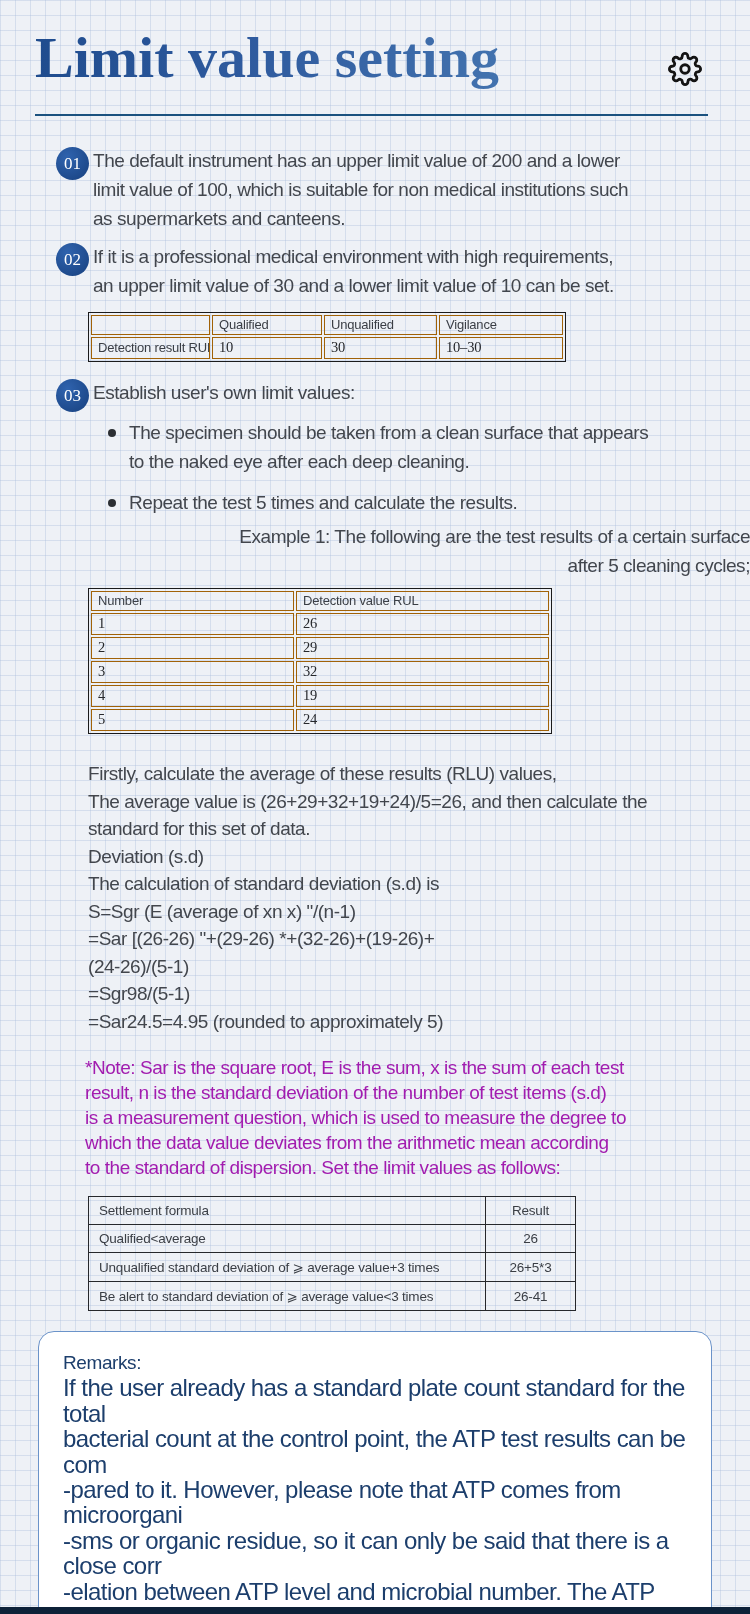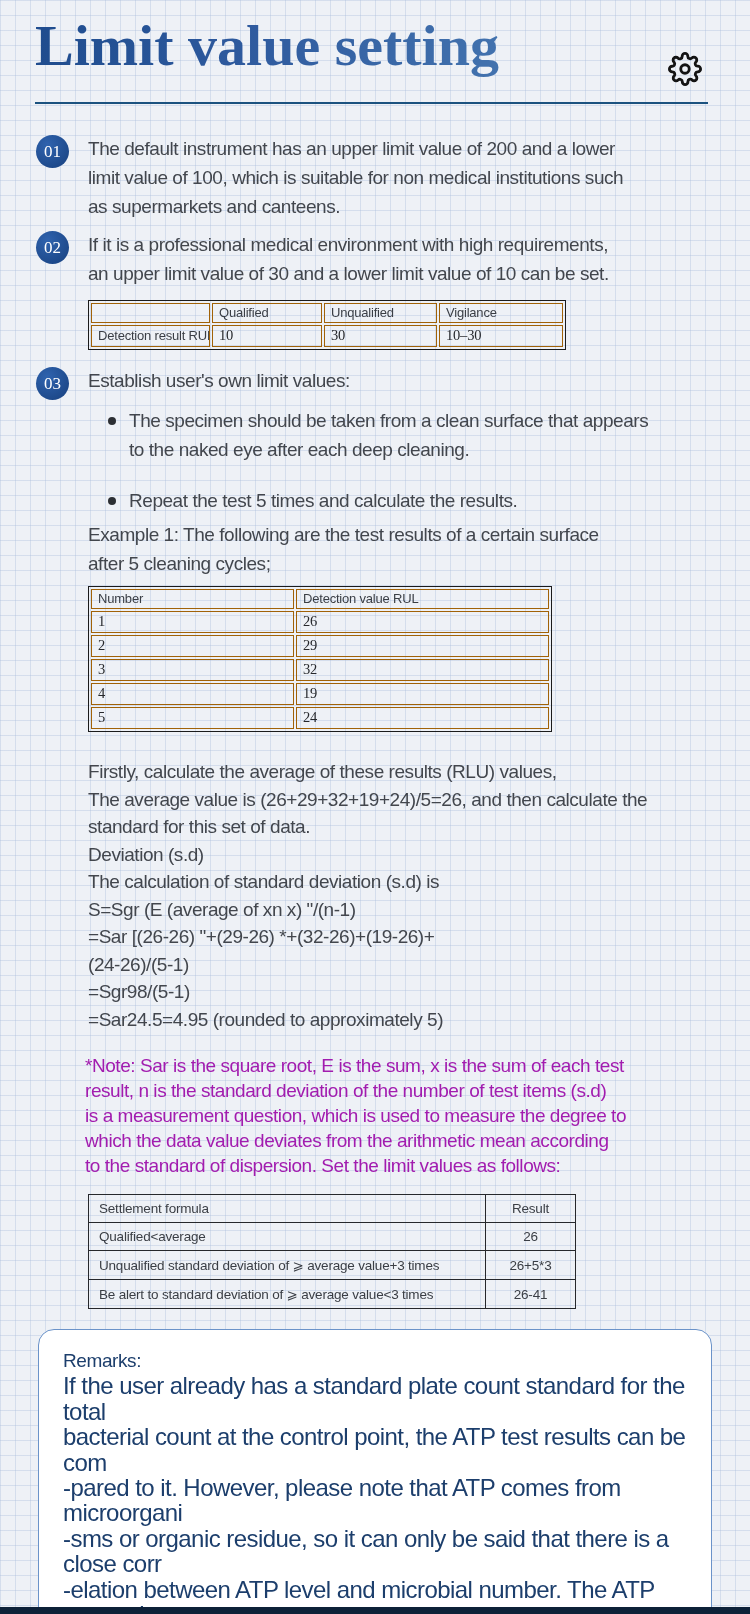--- a/index.html
+++ b/index.html
@@ -12,21 +12,21 @@
     background-color: #eef1f6;
     background-image:
       linear-gradient(to right, rgba(173,191,221,0.38) 1px, transparent 1px),
       linear-gradient(to bottom, rgba(173,191,221,0.38) 1px, transparent 1px);
     background-size: 15px 15px;
     font-family: "Liberation Sans", sans-serif;
     color: #42464d;
   }
 
   
-  .header { padding: 15px 0 0 35px; position: relative; }
+  .header { padding: 27px 0 0 35px; position: relative; }
   .page-title {
     font-family: "Liberation Serif", "DejaVu Serif", serif;
     font-weight: bold;
     font-size: 58px;
     line-height: 62px;
     letter-spacing: 0px;
     color: #2e5a9e;
     background: linear-gradient(90deg, #1f4c8e 0%, #2e5a9e 45%, #4272ae 100%);
     -webkit-background-clip: text;
     background-clip: text;
@@ -39,53 +39,53 @@
     background: transparent; border: none; cursor: pointer; padding: 0;
   }
   .gear-btn svg { width: 34px; height: 34px; display: block; }
   .divider {
     margin: 25px 42px 0 35px;
     border-top: 2px solid #1b527f;
     height: 0;
   }
 
   
-  .section { display: flex; align-items: flex-start; padding-left: 36px; }
+  .section { display: flex; align-items: flex-start; padding-left: 56px; }
   .sec-1 { margin-top: 30px; }
   .sec-2 { margin-top: 9px; }
   .sec-3 { margin-top: 16px; }
   .badge {
     flex: 0 0 auto;
     width: 33px; height: 33px;
     border-radius: 50%;
     background: radial-gradient(circle at 35% 30%, #2f63ae, #17407e);
     color: #ffffff;
     font-family: "Liberation Serif", "DejaVu Serif", serif;
     font-size: 17px;
     display: flex; align-items: center; justify-content: center;
     margin-top: 1px;
   }
   .para {
-    margin-left: 19px;
+    margin-left: 4px;
     font-size: 19px;
     letter-spacing: -0.45px;
     line-height: 29px;
     white-space: pre-line;
     color: #42464d;
   }
   .bullets { margin: 6px 0 0 108px; }
   .bullet-row { display: flex; align-items: flex-start; }
-  .bullet-row + .bullet-row { margin-top: 22px; }
+  .bullet-row + .bullet-row { margin-top: 12px; }
   .bullet-dot {
     flex: 0 0 auto;
     width: 8px; height: 8px; border-radius: 50%;
     background: #2c2f33; margin: 11px 0 0 0;
   }
   .bullet-text { margin-left: 13px; }
-  .example { margin: 5px 0 0 88px; }
+  .example { margin: 5px 0 0 88px; text-align: right; }
 
   
   table { background: transparent; }
   .classic-table {
     border-collapse: separate;
     border-spacing: 2px;
     border: 1px solid #1b1b1b;
     table-layout: fixed;
   }
   .classic-table th, .classic-table td {

